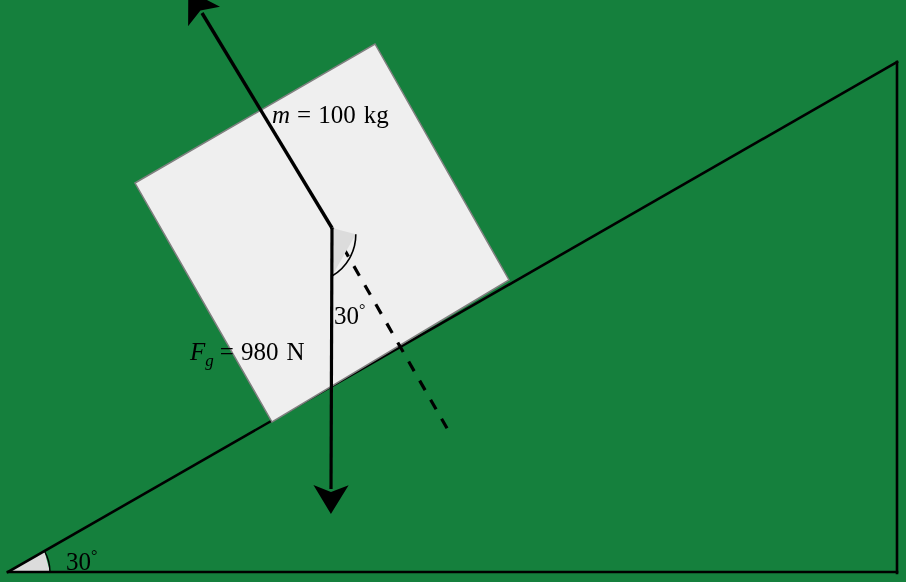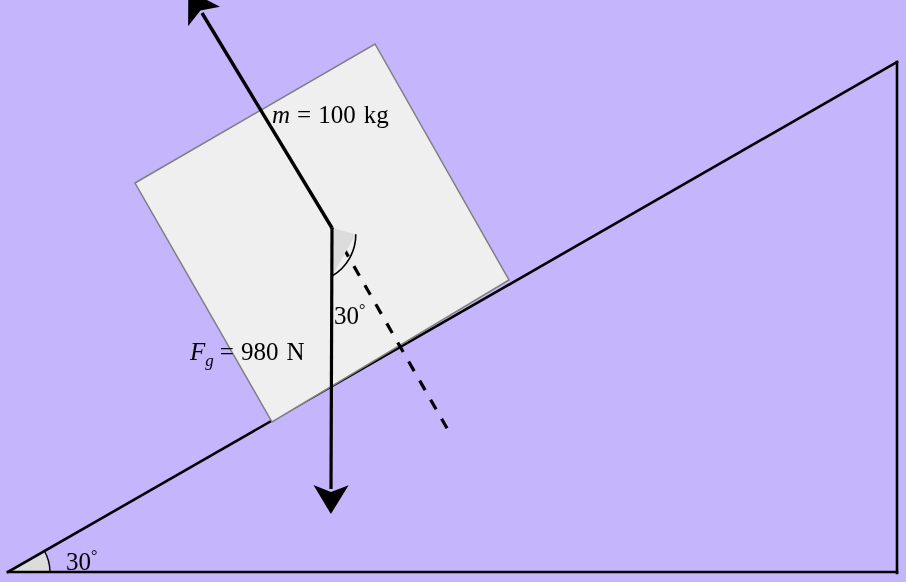--- a/index.html
+++ b/index.html
@@ -11,21 +11,21 @@
   body {
     width: 906px;
     height: 582px;
     overflow: hidden;
     font-family: "Liberation Serif", "DejaVu Serif", serif;
   }
   #diagram-root {
     position: relative;
     width: 906px;
     height: 582px;
-    background: #c4b5fd;
+    background: #15803d;
   }
   svg#figure {
     display: block;
     width: 906px;
     height: 582px;
   }
   .mathlabel {
     font-family: "Liberation Serif", "DejaVu Serif", serif;
     font-size: 25px;
     fill: #000000;

